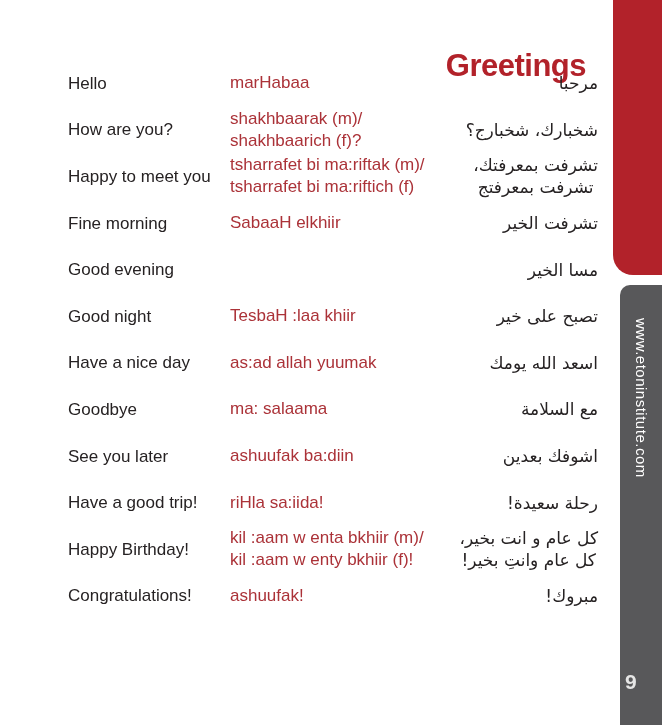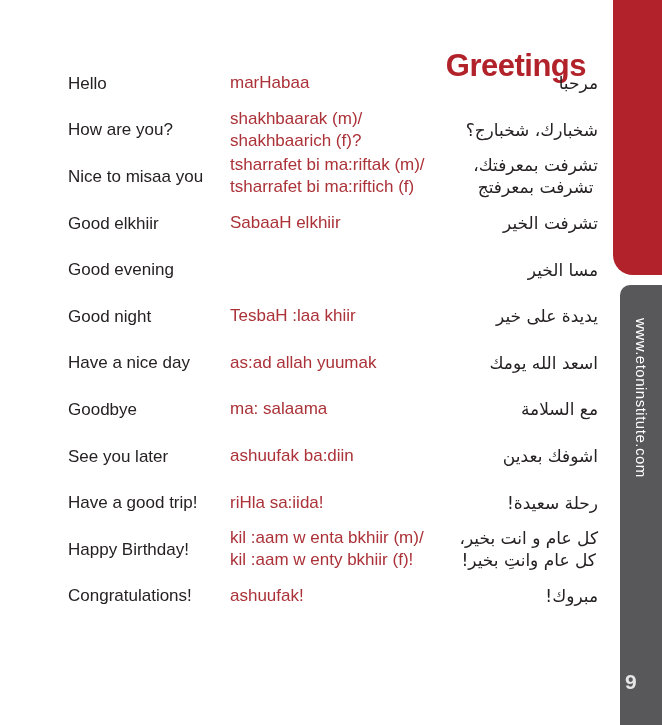--- a/index.html
+++ b/index.html
@@ -130,33 +130,33 @@
         <div>shakhbaarak (m)/</div>
         <div>shakhbaarich (f)?</div>
       </div>
     <div class="cell-arabic">
         <div>شخبارك، شخبارج؟</div>
       </div>
   </div>
 
 
   <div class="phrase-row">
-    <div class="cell-english">Nice to misaa you</div>
+    <div class="cell-english">Happy to meet you</div>
     <div class="cell-translit">
         <div>tsharrafet bi ma:riftak (m)/</div>
         <div>tsharrafet bi ma:riftich (f)</div>
       </div>
     <div class="cell-arabic">
         <div>تشرفت بمعرفتك،</div>
         <div>تشرفت بمعرفتج</div>
       </div>
   </div>
 
   <div class="phrase-row">
-    <div class="cell-english">Good elkhiir</div>
+    <div class="cell-english">Fine morning</div>
     <div class="cell-translit">
         <div>SabaaH elkhiir</div>
       </div>
     <div class="cell-arabic">
         <div>تشرفت الخير</div>
       </div>
   </div>
 
   <div class="phrase-row">
     <div class="cell-english">Good evening</div>
@@ -164,21 +164,21 @@
         <div>مسا الخير</div>
       </div>
   </div>
 
   <div class="phrase-row">
     <div class="cell-english">Good night</div>
     <div class="cell-translit">
         <div>TesbaH :laa khiir</div>
       </div>
     <div class="cell-arabic">
-        <div>يديدة على خير</div>
+        <div>تصبح على خير</div>
       </div>
   </div>
 
   <div class="phrase-row">
     <div class="cell-english">Have a nice day</div>
     <div class="cell-translit">
         <div>as:ad allah yuumak</div>
       </div>
     <div class="cell-arabic">
         <div>اسعد الله يومك</div>

